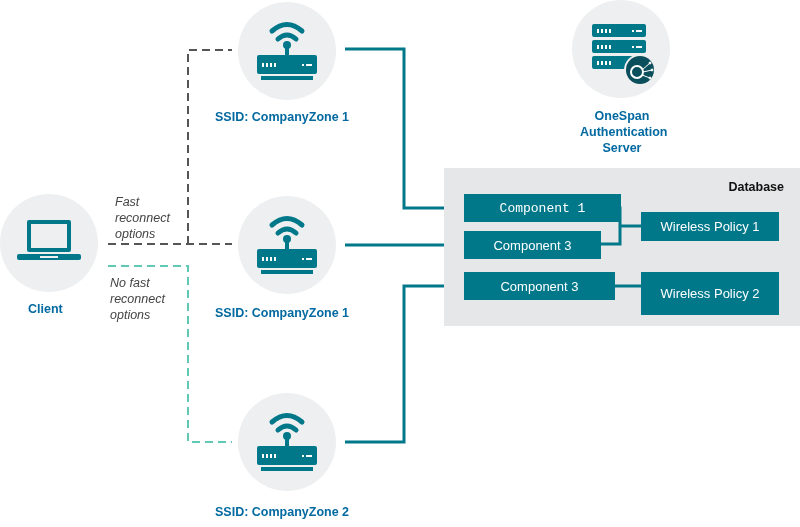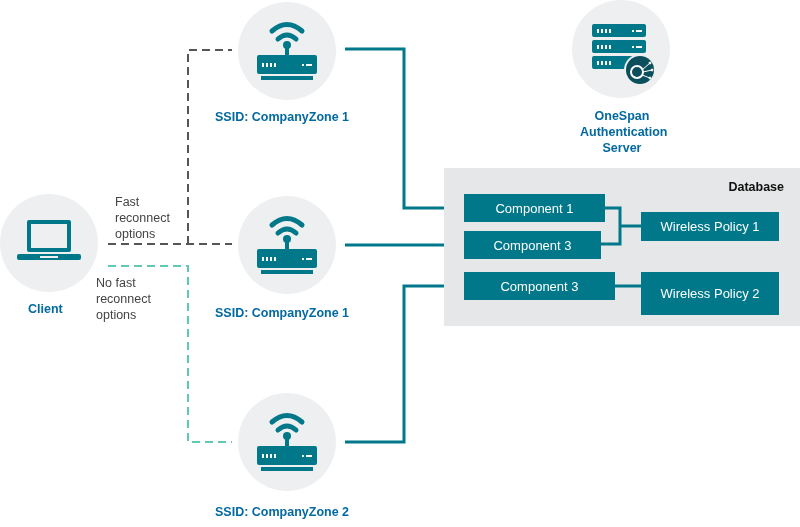--- a/index.html
+++ b/index.html
@@ -1,19 +1,19 @@
 <!DOCTYPE html>
 <html><head>
 <meta charset="utf-8">
 <style>
   html,body{margin:0;padding:0;background:#fff;}
   body{width:800px;height:527px;position:relative;overflow:hidden;font-family:"Liberation Sans",sans-serif;}
   .circle{position:absolute;border-radius:50%;background:#eeeff0;}
   .lbl{position:absolute;font-weight:bold;font-size:12.5px;color:#0369a1;white-space:nowrap;}
-  .note{position:absolute;font-size:12.5px;color:#444;line-height:16px;}
+  .note{position:absolute;font-size:12.5px;color:#444;line-height:16px;font-style:italic;}
   .db{position:absolute;left:444px;top:168px;width:356px;height:158px;background:#e6e7e8;}
   .box{position:absolute;background:#00788a;color:#fff;font-size:13px;display:flex;align-items:center;justify-content:center;}
   .dbtitle{position:absolute;right:16px;top:12px;font-weight:bold;font-size:12.5px;color:#111;}
   svg.lines{position:absolute;left:0;top:0;}
 </style>
 </head>
 <body>
 
 <svg class="lines" width="800" height="527">
 
@@ -26,42 +26,42 @@
   <path d="M345 442 H404 V286 H464" fill="none" stroke="#00788a" stroke-width="3"></path>
 </svg>
 
 <div class="db">
   <div class="dbtitle">Database</div>
 </div>
 <svg class="lines" width="800" height="527">
   <path d="M601 208 H620 V244 H601 M620 226 H641" fill="none" stroke="#00788a" stroke-width="3"></path>
   <path d="M601 286 H641" fill="none" stroke="#00788a" stroke-width="3"></path>
 </svg>
-<div class="box" style="left:464px;top:194px;width:141px;height:28px;">Component 1</div>
+<div class="box" style="left:464px;top:194px;width:157px;height:28px;font-family:Liberation Mono, monospace;">Component 1</div>
 <div class="box" style="left:464px;top:231px;width:137px;height:28px;">Component 3</div>
 <div class="box" style="left:464px;top:272px;width:151px;height:28px;">Component 3</div>
 <div class="box" style="left:641px;top:212px;width:138px;height:29px;">Wireless Policy 1</div>
 <div class="box" style="left:641px;top:272px;width:138px;height:43px;">Wireless Policy 2</div>
 
 <div class="circle" style="left:0;top:194px;width:98px;height:98px;">
   <svg width="98" height="98">
     <rect x="27" y="26" width="44" height="32" rx="2" fill="#00788a"></rect>
     <rect x="31" y="30" width="36" height="24" fill="#eeeff0"></rect>
     <rect x="17" y="60" width="64" height="6" rx="2" fill="#00788a"></rect>
     <rect x="40" y="62" width="18" height="2" fill="#eeeff0"></rect>
   </svg>
 </div>
 <div class="lbl" style="left:28px;top:302px;">Client</div>
 
 <div class="note" style="left:115px;top:194px;">
   <div>Fast</div>
   <div>reconnect</div>
   <div>options</div>
 </div>
-<div class="note" style="left:96px;top:275px;">
+<div class="note" style="left:110px;top:275px;">
   <div>No fast</div>
   <div>reconnect</div>
   <div>options</div>
 </div>
 
 <div class="circle" style="left:238px;top:2px;width:98px;height:98px;">
   <svg width="98" height="98">
     <path d="M34 29 Q49 16 64 29" fill="none" stroke="#00788a" stroke-width="5" stroke-linecap="round"></path>
     <path d="M40 37 Q49 29 58 37" fill="none" stroke="#00788a" stroke-width="5" stroke-linecap="round"></path>
     <circle cx="49" cy="43" r="4" fill="#00788a"></circle>

